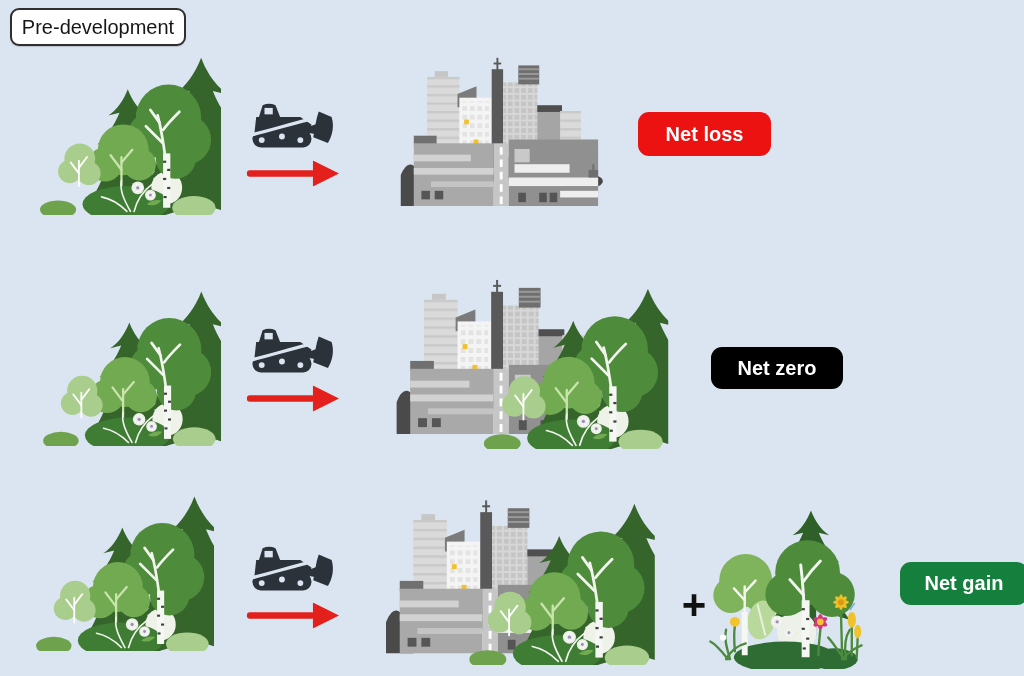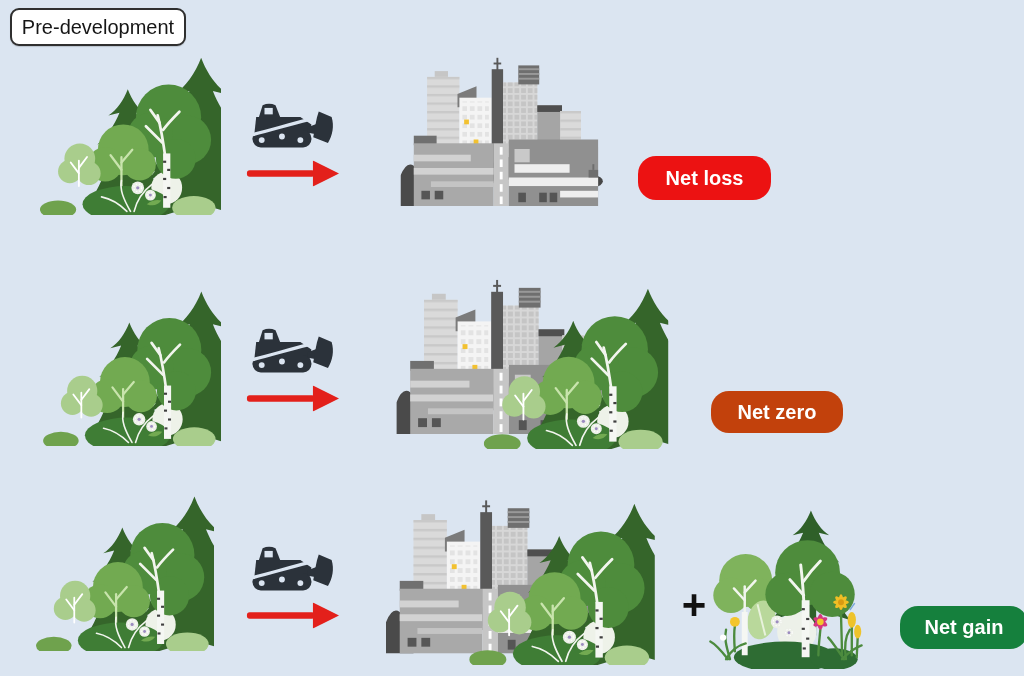--- a/index.html
+++ b/index.html
@@ -5,21 +5,21 @@
   html,body{margin:0;padding:0;}
   body{font-family:"Liberation Sans",sans-serif;}
   .canvas{position:relative;width:1024px;height:676px;background:#dbe5f1;overflow:hidden;}
   .header-box{
     position:absolute;height:34px;background:#ffffff;border:2px solid #2f2f2f;
     border-radius:9px;display:flex;align-items:center;justify-content:center;
     font-size:20px;color:#161616;box-shadow:0 1px 1px rgba(0,0,0,.15);
   }
   .badge{
     position:absolute;display:flex;align-items:center;justify-content:center;
-    border-radius:18px;color:#ffffff;font-size:20px;font-weight:bold;margin-top:44px;
+    border-radius:11px;color:#ffffff;font-size:20px;font-weight:bold;
   }
   .plus{
     position:absolute;color:#111111;font-size:42px;font-weight:bold;line-height:36px;
     display:flex;align-items:center;justify-content:center;
   }
   svg.illu{position:absolute;display:block;}
 </style>
 </head>
 <body>
 
@@ -291,21 +291,21 @@
     </svg>
   <svg class="illu" style="left:246px;top:385px;" width="93" height="27" viewBox="0 0 100 28">
       <use href="#red-arrow"></use>
     </svg>
   <svg class="illu" style="left:396px;top:276px;" width="218" height="158" viewBox="0 0 220 160">
       <use href="#city"></use>
     </svg>
   <svg class="illu" style="left:470px;top:283px;" width="212" height="166" viewBox="0 0 200 180">
       <use href="#forest"></use>
     </svg>
-  <div class="badge" style="left: 711px; top: 347px; width: 132px; height: 42px; background: #c2410c;">
+  <div class="badge" style="left: 711px; top: 347px; width: 132px; height: 42px; background: #000000;">
     <span>Net zero</span>
   </div>
 
   <svg class="illu" style="left:36px;top:490px;" width="178" height="162" viewBox="0 0 200 180">
       <use href="#forest"></use>
     </svg>
   <svg class="illu" style="left:247px;top:545px;" width="92" height="56" viewBox="0 0 100 60">
       <use href="#bulldozer"></use>
     </svg>
   <svg class="illu" style="left:246px;top:602px;" width="93" height="27" viewBox="0 0 100 28">

